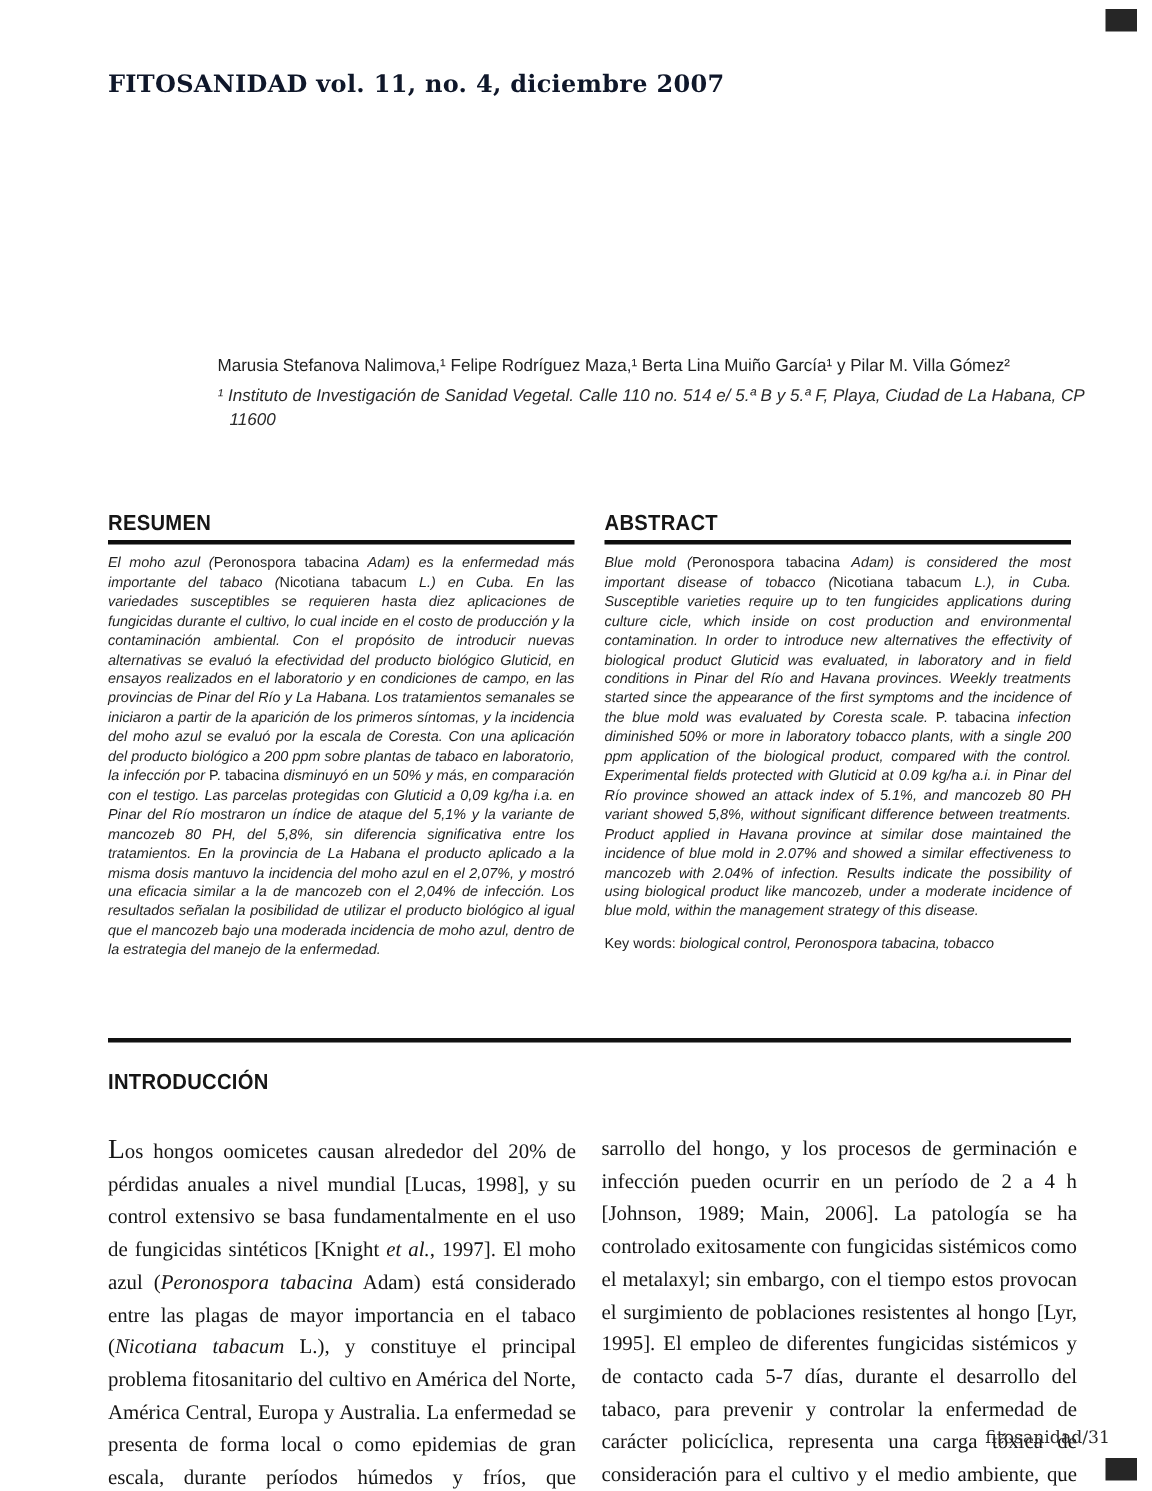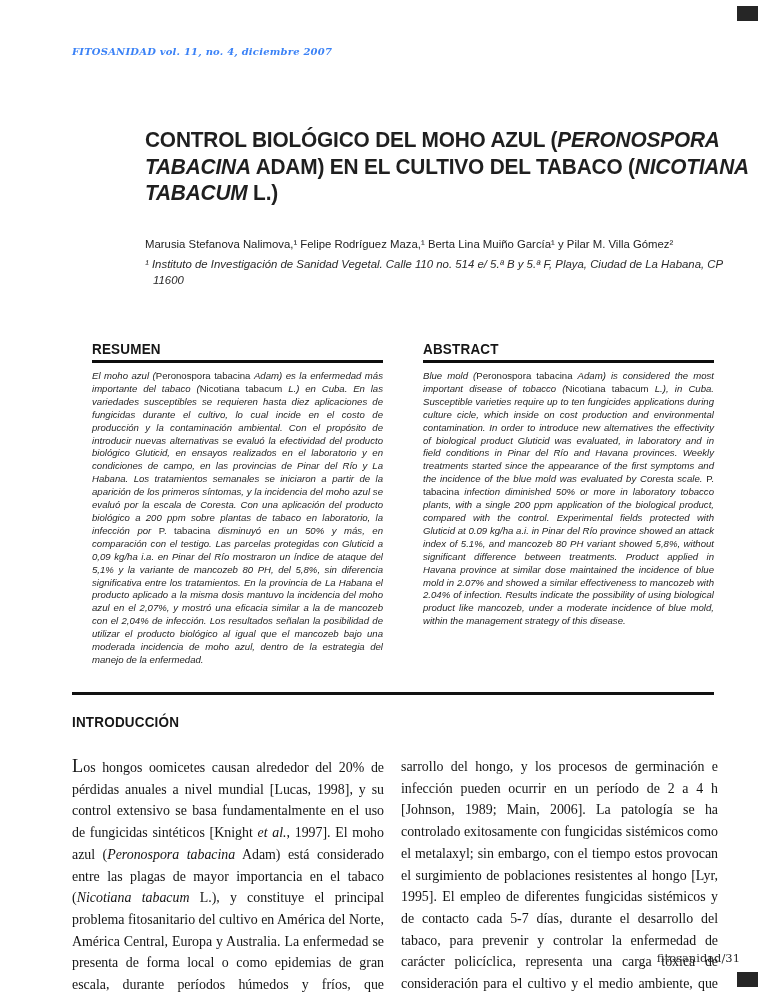--- a/index.html
+++ b/index.html
@@ -3,22 +3,22 @@
 <meta charset="utf-8">
 <style>
   html,body{margin:0;padding:0;background:#e8e8e8;}
   .page{
     position:relative;width:768px;height:994px;background:#ffffff;
     overflow:hidden;font-family:"Liberation Sans",sans-serif;color:#1b1b1b;
     margin:0 auto;
   }
   .journal-header{
     position:absolute;left:72px;top:46px;
-    font-family:"DejaVu Serif",serif;font-style:italic;font-weight:bold;
-    font-size:10px;letter-spacing:0.2px;color:#3b82f6;white-space:nowrap;
+    font-family:"DejaVu Serif",serif;font-weight:bold;
+    font-size:16px;letter-spacing:0.2px;color:#0f172a;white-space:nowrap;
   }
   .corner-mark{position:absolute;width:21px;height:15px;background:#262626;}
   .corner-mark.top{right:10px;top:6px;}
   .corner-mark.bottom{right:10px;top:972px;}
 
   .title-block{
     position:absolute;left:145px;top:127px;width:590px;
     font-weight:bold;font-size:21.5px;line-height:26.5px;
     letter-spacing:-0.2px;color:#1f1f1f;
   }
@@ -29,21 +29,21 @@
     font-size:11.6px;color:#222;white-space:nowrap;
     transform:scaleX(0.98);transform-origin:left;
   }
   .affiliations{
     position:absolute;left:145px;top:257px;width:588px;
     font-size:11.4px;line-height:15.6px;font-style:italic;color:#2a2a2a;
   }
   .affiliation{padding-left:8px;text-indent:-8px;margin-bottom:2px;}
 
   .abstract-row{position:absolute;left:72px;top:341px;width:642px;display:flex;gap:20px;}
-  .col{width:311px;margin-left:20px;}
+  .col{width:311px;}
   .section-heading{
     font-weight:bold;font-size:14.5px;letter-spacing:0.2px;color:#161616;
     transform:scaleX(0.93);transform-origin:left;
   }
   .heading-rule{height:3px;background:#0d0d0d;margin-top:3px;}
   .abstract-body{
     margin-top:7px;font-size:9.6px;line-height:12.9px;
     font-style:italic;text-align:justify;color:#1f1f1f;
   }
   .keywords{margin-top:9px;font-size:9.6px;font-style:italic;color:#1f1f1f;}
@@ -73,42 +73,38 @@
 </head>
 <body>
 
 <div class="page">
 
   <div class="journal-header">FITOSANIDAD vol. 11, no. 4, diciembre 2007</div>
 
   <div class="corner-mark top"></div>
   <div class="corner-mark bottom"></div>
 
-  <div class="title-block">
-    <div class="title-line"><span class="seg-r">CONTROL BIOLÓGICO DEL MOHO AZUL (</span><span class="seg-i">PERONOSPORA</span></div>
-    <div class="title-line"><span class="seg-i">TABACINA</span><span class="seg-r"> ADAM) EN EL CULTIVO DEL TABACO (</span><span class="seg-i">NICOTIANA</span></div>
-    <div class="title-line"><span class="seg-i">TABACUM</span><span class="seg-r"> L.)</span></div>
-  </div>
 
   <div class="authors">Marusia Stefanova Nalimova,¹ Felipe Rodríguez Maza,¹ Berta Lina Muiño García¹ y Pilar M. Villa Gómez²</div>
 
   <div class="affiliations">
     <div class="affiliation">¹ Instituto de Investigación de Sanidad Vegetal. Calle 110 no. 514 e/ 5.ª B y 5.ª F, Playa, Ciudad de La Habana, CP 11600</div>
   </div>
 
   <div class="abstract-row">
     <div class="col">
       <div class="section-heading">RESUMEN</div>
       <div class="heading-rule"></div>
       <div class="abstract-body"><span class="seg-i">El moho azul (</span><span class="seg-r">Peronospora tabacina </span><span class="seg-i">Adam) es la enfermedad más importante del tabaco (</span><span class="seg-r">Nicotiana tabacum </span><span class="seg-i">L.) en Cuba. En las variedades susceptibles se requieren hasta diez aplicaciones de fungicidas durante el cultivo, lo cual incide en el costo de producción y la contaminación ambiental. Con el propósito de introducir nuevas alternativas se evaluó la efectividad del producto biológico Gluticid, en ensayos realizados en el laboratorio y en condiciones de campo, en las provincias de Pinar del Río y La Habana. Los tratamientos semanales se iniciaron a partir de la aparición de los primeros síntomas, y la incidencia del moho azul se evaluó por la escala de Coresta. Con una aplicación del producto biológico a 200 ppm sobre plantas de tabaco en laboratorio, la infección por </span><span class="seg-r">P. tabacina </span><span class="seg-i">disminuyó en un 50% y más, en comparación con el testigo. Las parcelas protegidas con Gluticid a 0,09 kg/ha i.a. en Pinar del Río mostraron un índice de ataque del 5,1% y la variante de mancozeb 80 PH, del 5,8%, sin diferencia significativa entre los tratamientos. En la provincia de La Habana el producto aplicado a la misma dosis mantuvo la incidencia del moho azul en el 2,07%, y mostró una eficacia similar a la de mancozeb con el 2,04% de infección. Los resultados señalan la posibilidad de utilizar el producto biológico al igual que el mancozeb bajo una moderada incidencia de moho azul, dentro de la estrategia del manejo de la enfermedad.</span></div>
     </div>
     <div class="col">
       <div class="section-heading">ABSTRACT</div>
       <div class="heading-rule"></div>
       <div class="abstract-body"><span class="seg-i">Blue mold (</span><span class="seg-r">Peronospora tabacina </span><span class="seg-i">Adam) is considered the most important disease of tobacco (</span><span class="seg-r">Nicotiana tabacum </span><span class="seg-i">L.), in Cuba. Susceptible varieties require up to ten fungicides applications during culture cicle, which inside on cost production and environmental contamination. In order to introduce new alternatives the effectivity of biological product Gluticid was evaluated, in laboratory and in field conditions in Pinar del Río and Havana provinces. Weekly treatments started since the appearance of the first symptoms and the incidence of the blue mold was evaluated by Coresta scale. </span><span class="seg-r">P. tabacina </span><span class="seg-i">infection diminished 50% or more in laboratory tobacco plants, with a single 200 ppm application of the biological product, compared with the control. Experimental fields protected with Gluticid at 0.09 kg/ha a.i. in Pinar del Río province showed an attack index of 5.1%, and mancozeb 80 PH variant showed 5,8%, without significant difference between treatments. Product applied in Havana province at similar dose maintained the incidence of blue mold in 2.07% and showed a similar effectiveness to mancozeb with 2.04% of infection. Results indicate the possibility of using biological product like mancozeb, under a moderate incidence of blue mold, within the management strategy of this disease.</span></div>
+      <div class="keywords"><span class="seg-r">Key words: </span><span class="seg-i">biological control, Peronospora tabacina, tobacco</span></div>
     </div>
   </div>
 
   <div class="divider"></div>
 
   <div class="intro-heading section-heading">INTRODUCCIÓN</div>
 
   <div class="intro-row">
     <div class="intro-col-left"><span class="seg-lg">L</span><span>os hongos oomicetes causan alrededor del 20% de pérdidas anuales a nivel mundial [Lucas, 1998], y su control extensivo se basa fundamentalmente en el uso de fungicidas sintéticos [Knight </span><span class="seg-i">et al.</span><span>, 1997]. El moho azul (</span><span class="seg-i">Peronospora tabacina</span><span> Adam) está considerado entre las plagas de mayor importancia en el tabaco (</span><span class="seg-i">Nicotiana tabacum</span><span> L.), y constituye el principal problema fitosanitario del cultivo en América del Norte, América Central, Europa y Australia. La enfermedad se presenta de forma local o como epidemias de gran escala, durante períodos húmedos y fríos, que favorecen el de-</span></div>
     <div class="intro-col-right"><span>sarrollo del hongo, y los procesos de germinación e infección pueden ocurrir en un período de 2 a 4 h [Johnson, 1989; Main, 2006]. La patología se ha controlado exitosamente con fungicidas sistémicos como el metalaxyl; sin embargo, con el tiempo estos provocan el surgimiento de poblaciones resistentes al hongo [Lyr, 1995]. El empleo de diferentes fungicidas sistémicos y de contacto cada 5-7 días, durante el desarrollo del tabaco, para prevenir y controlar la enfermedad de carácter policíclica, representa una carga tóxica de consideración para el cultivo y el medio ambiente, que ha</span></div>

